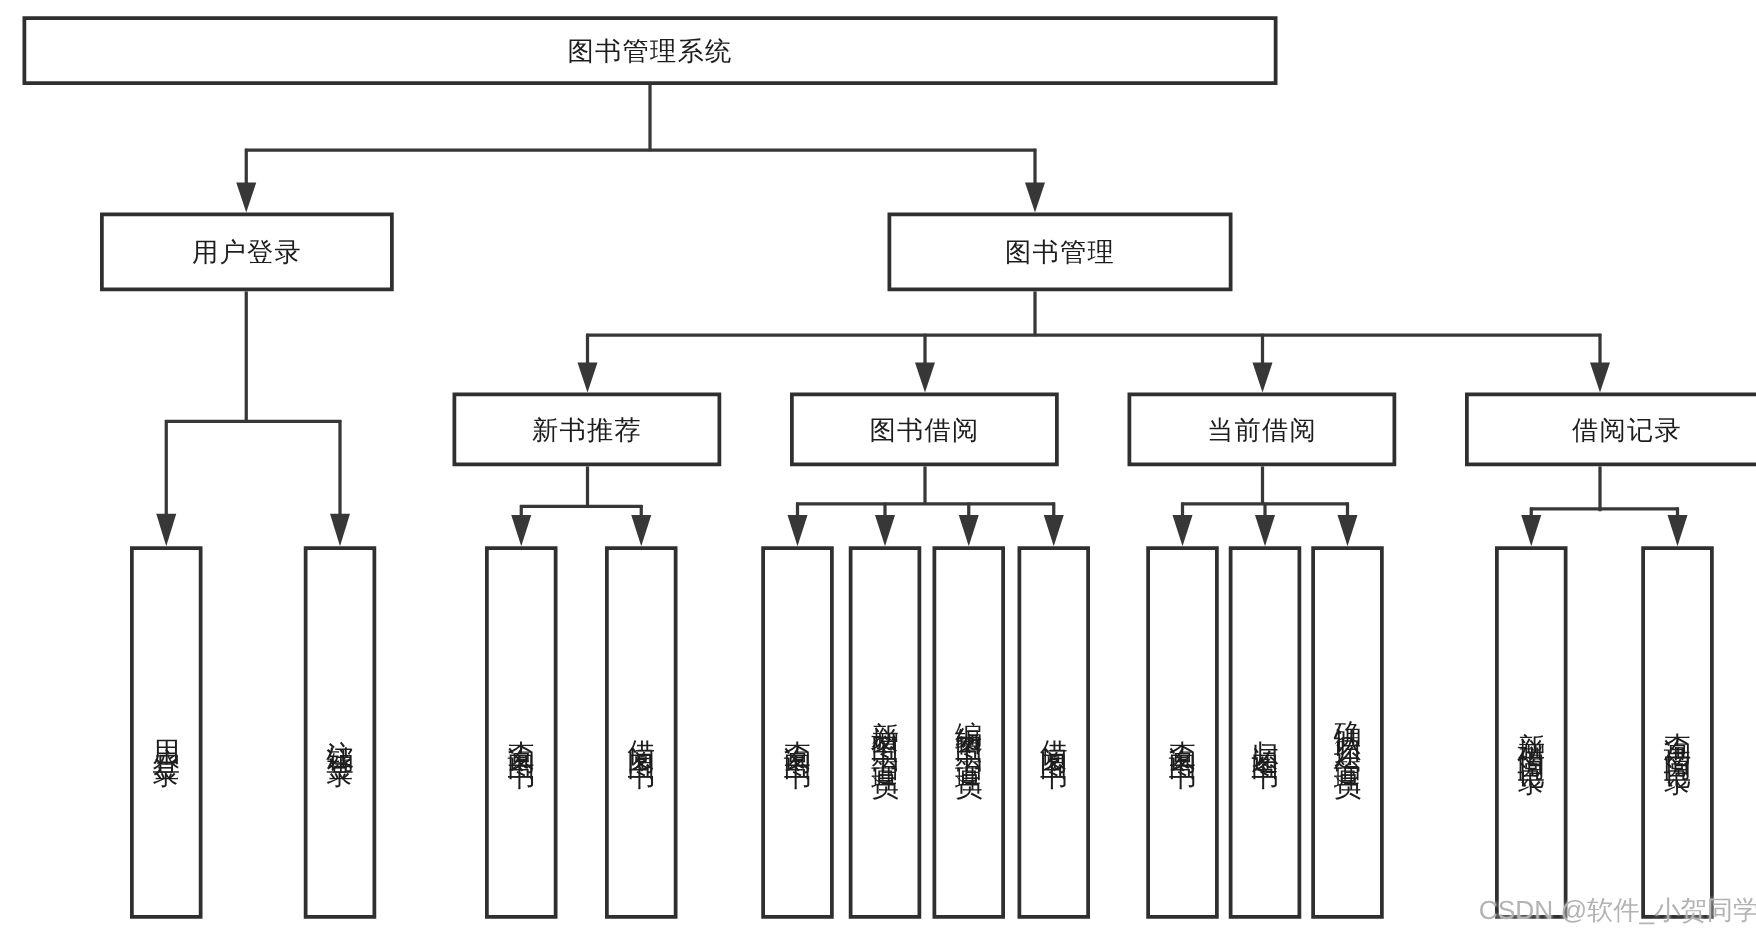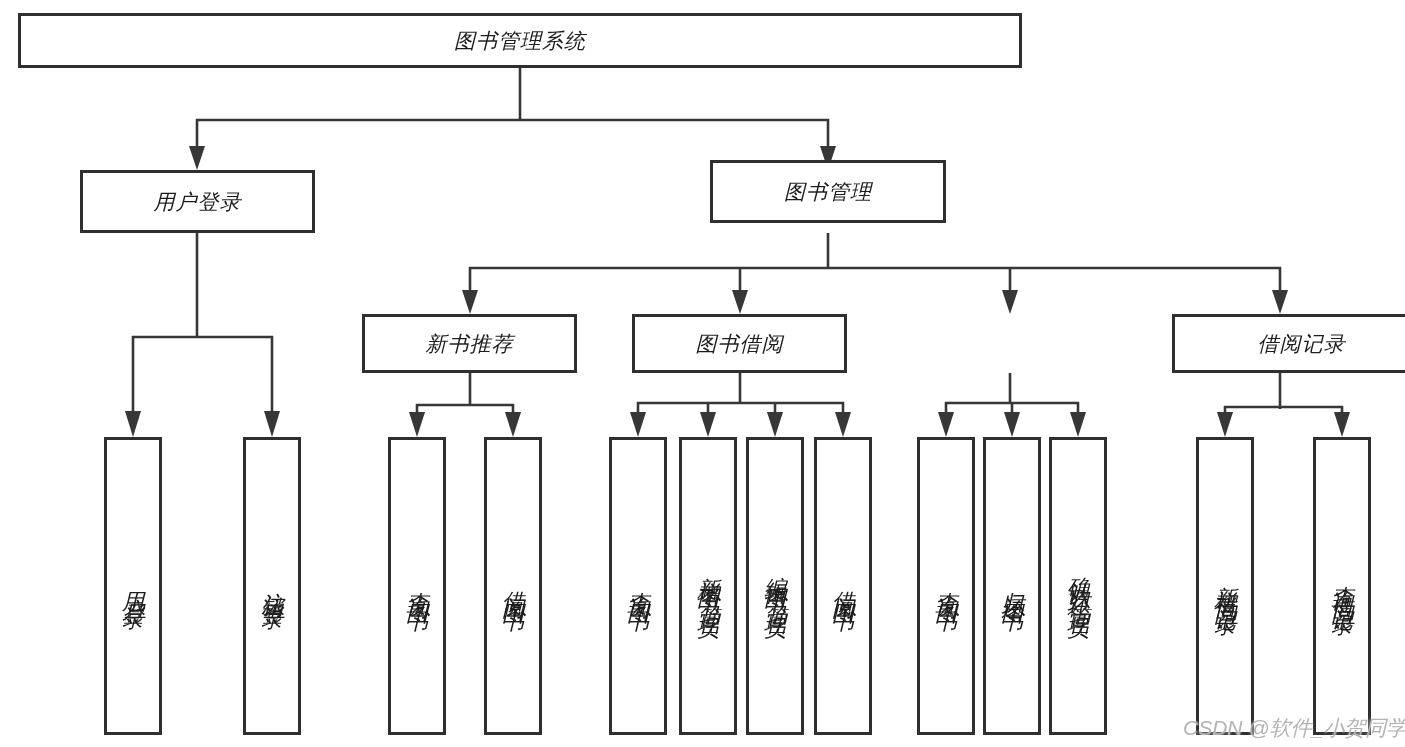--- a/index.html
+++ b/index.html
@@ -14,21 +14,20 @@
     margin: 0;
     background: #ffffff;
     font-family: "Liberation Sans", "DejaVu Sans", sans-serif;
   }
   .stage {
     position: relative;
     width: 1405px;
     height: 747px;
     background: var(--background);
     overflow: hidden;
-    font-style: italic;
   }
   .connectors {
     position: absolute;
     left: 0; top: 0;
     width: 1405px;
     height: 747px;
     z-index: 1;
   }
   .connectors line {
     stroke: var(--line);
@@ -134,24 +133,25 @@
     <line x1="1224" y1="407" x2="1343" y2="407"></line>
     <line x1="1225" y1="406" x2="1225" y2="415"></line>
     <polygon points="1217,412 1233,412 1225,437"></polygon>
     <line x1="1342" y1="406" x2="1342" y2="415"></line>
     <polygon points="1334,412 1350,412 1342,437"></polygon>
   </svg>
 
   <div class="box h" style="left:18px;top:13px;width:1004px;height:55px">图书管理系统</div>
 
   <div class="box h" style="left:80px;top:170px;width:235px;height:63px">用户登录</div>
-  <div class="box h" style="left:710px;top:160px;width:236px;height:63px">图书管理</div>
+  <div class="box h" style="left:710px;top:170px;width:276px;height:63px">图书管理</div>
 
   <div class="box h" style="left:362px;top:314px;width:215px;height:59px">新书推荐</div>
   <div class="box h" style="left:632px;top:314px;width:215px;height:59px">图书借阅</div>
+  <div class="box h" style="left:902px;top:314px;width:215px;height:59px">当前借阅</div>
   <div class="box h" style="left:1172px;top:314px;width:259px;height:59px">借阅记录</div>
 
   <div class="box v" style="left:104px;top:437px;width:58px;height:298px">用户登录</div>
   <div class="box v" style="left:243px;top:437px;width:58px;height:298px">注销登录</div>
 
   <div class="box v" style="left:388px;top:437px;width:58px;height:298px">查询图书</div>
   <div class="box v" style="left:484px;top:437px;width:58px;height:298px">借阅图书</div>
 
   <div class="box v" style="left:609px;top:437px;width:58px;height:298px">查询图书</div>
   <div class="box v" style="left:679px;top:437px;width:58px;height:298px">新增图书（管理员）</div>

